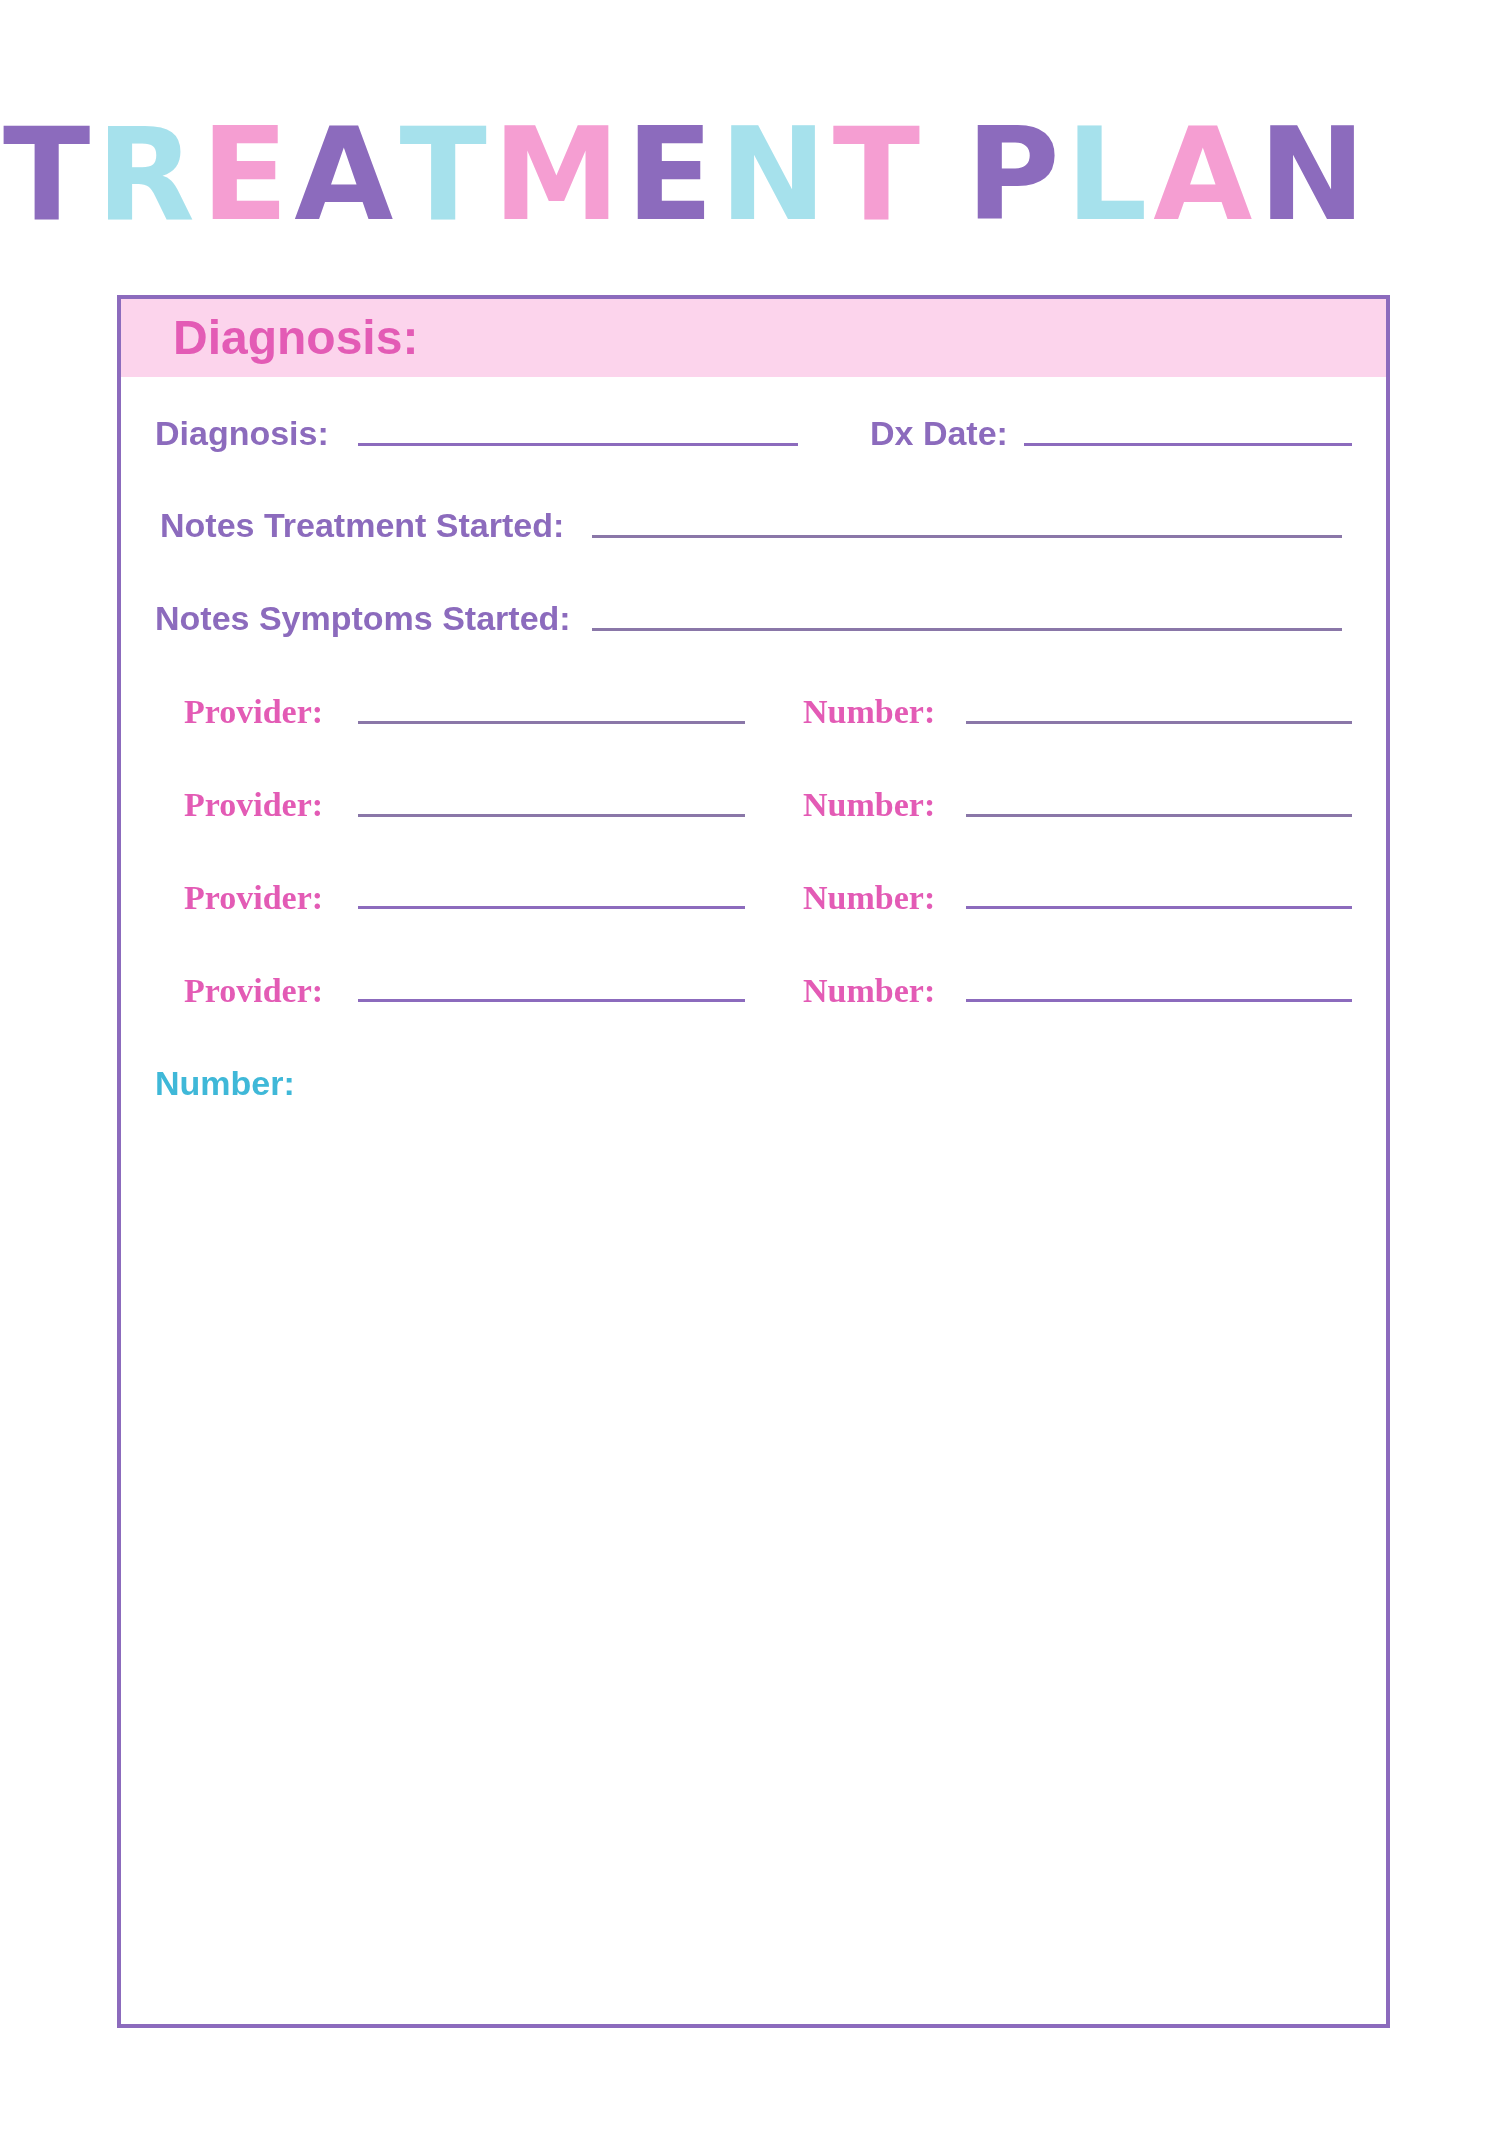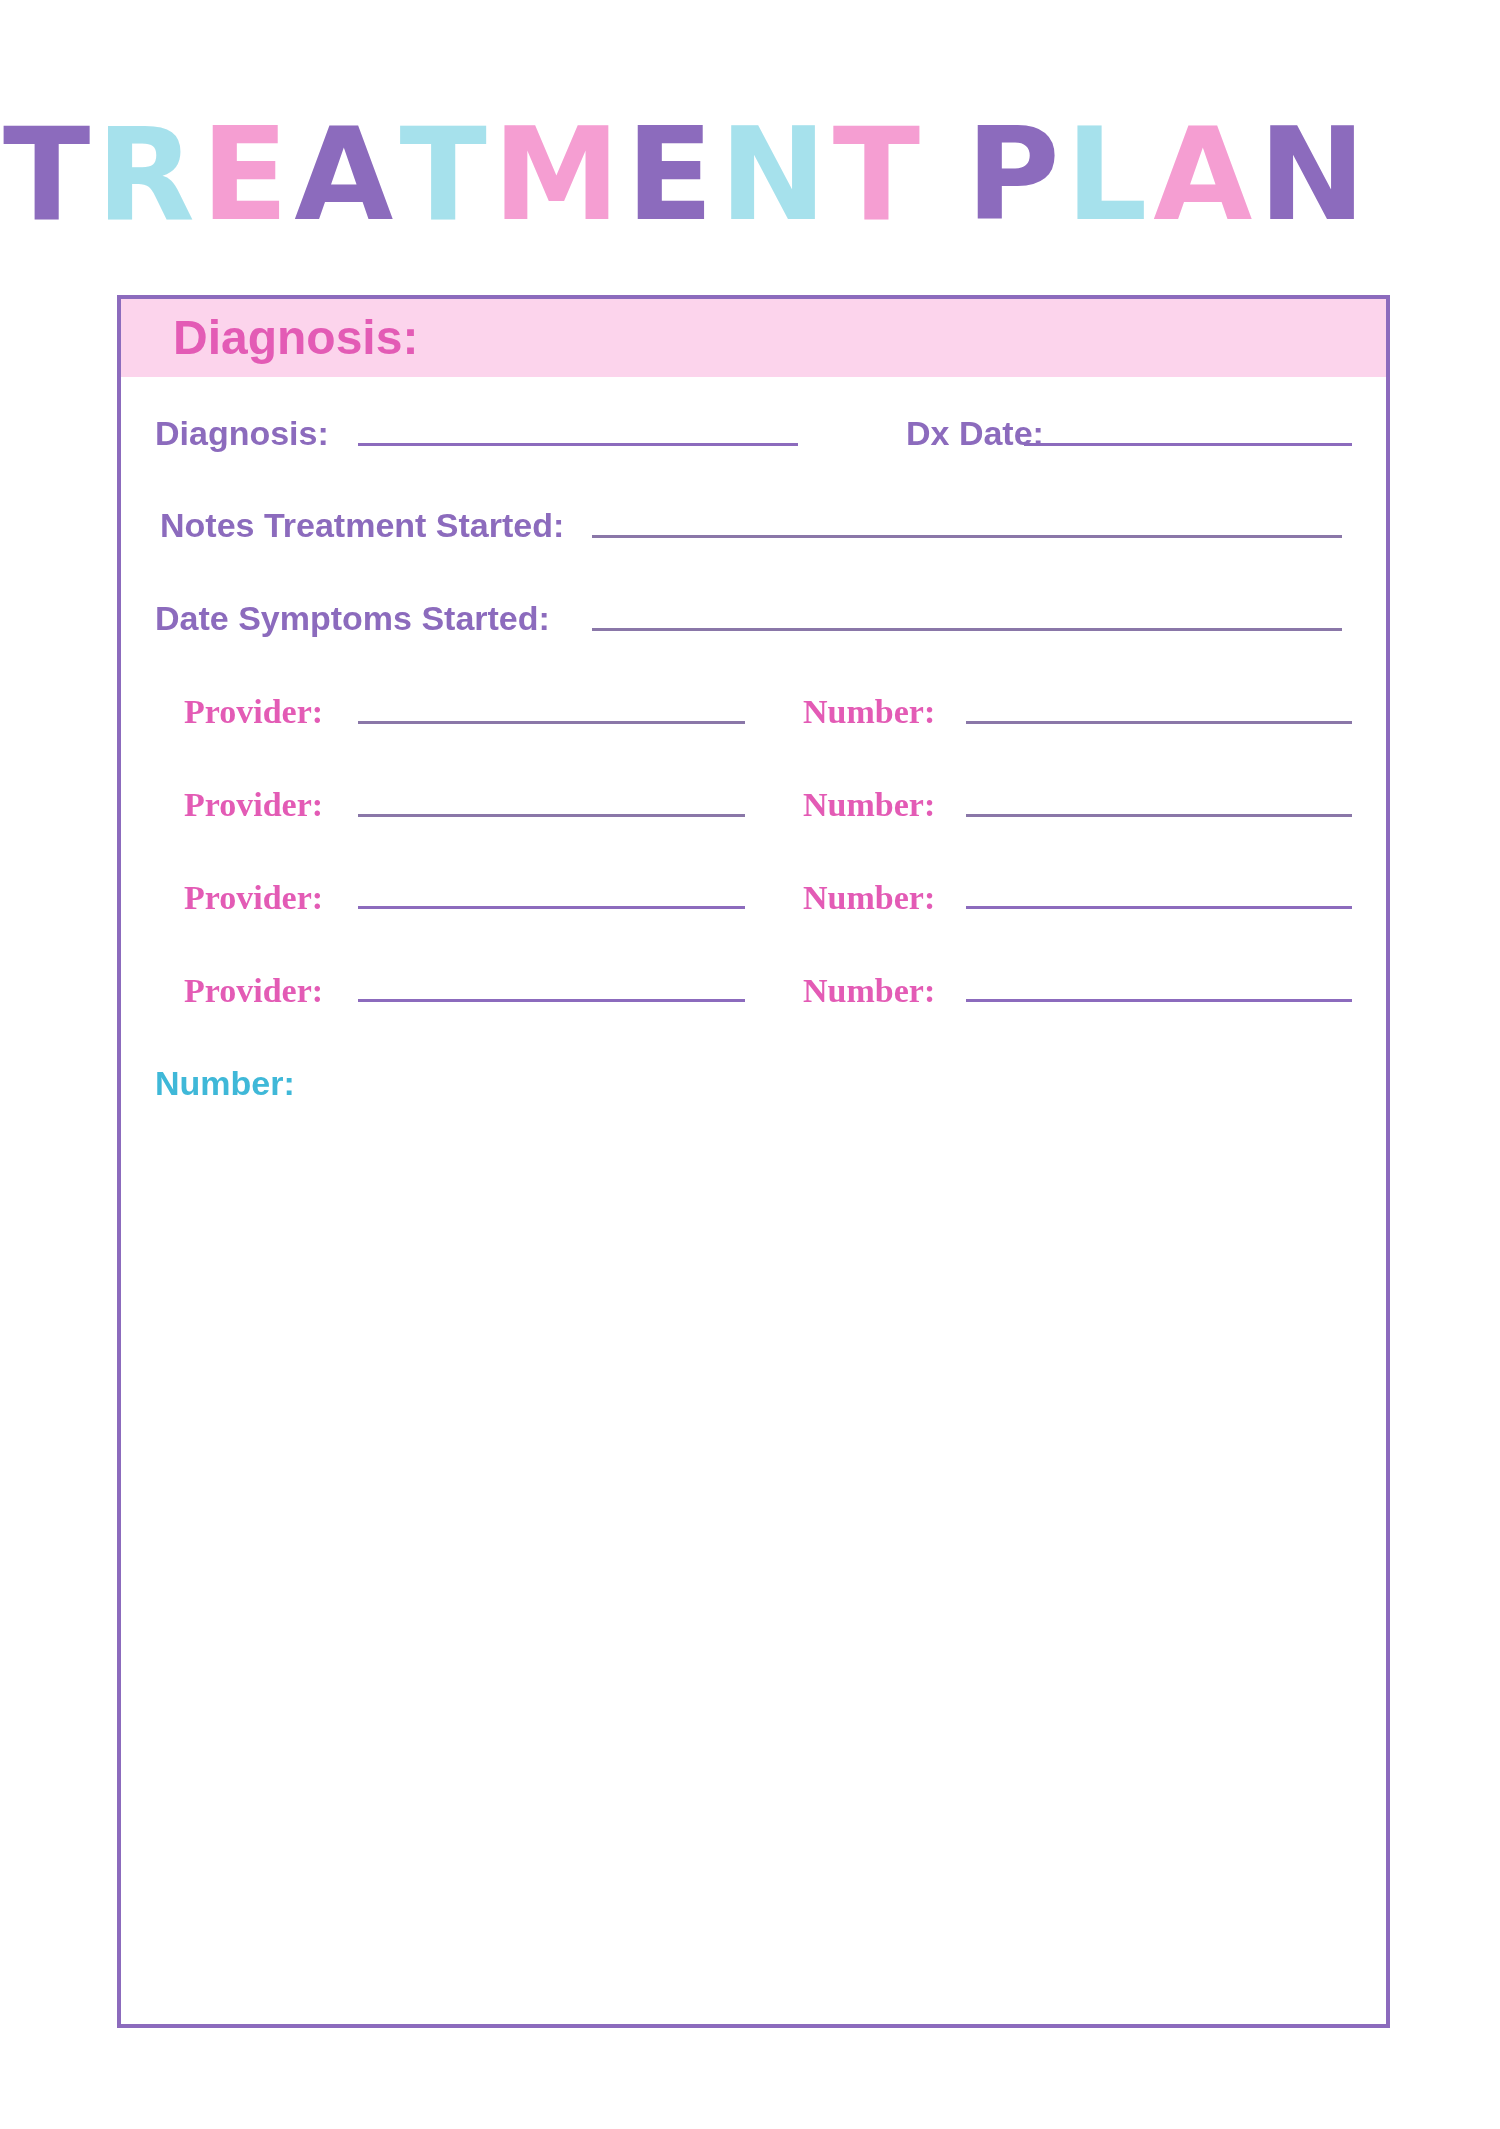--- a/index.html
+++ b/index.html
@@ -89,27 +89,27 @@
 
 <div class="form-box">
   <div class="header-band">
     <span class="header-title">Diagnosis:</span>
   </div>
 </div>
 
 <span class="label purple" style="left:155px; top:413px;">Diagnosis:</span>
 <div class="line strong" style="left:358px; top:443px; width:440px;"></div>
 
-<span class="label purple" style="left:870px; top:413px;margin-left:36px;">Dx Date:</span>
+<span class="label purple" style="left:870px; top:413px;">Dx Date:</span>
 <div class="line strong" style="left:1024px; top:443px; width:328px;"></div>
 
 <span class="label purple" style="left:160px; top:505px;">Notes Treatment Started:</span>
 <div class="line" style="left:592px; top:535px; width:750px;"></div>
 
-<span class="label purple" style="left:155px; top:598px;">Date Symptoms Started:</span>
+<span class="label purple" style="left:155px; top:598px;">Notes Symptoms Started:</span>
 <div class="line" style="left:592px; top:628px; width:750px;"></div>
 
 <span class="label pink" style="left:184px; top:692px;">Provider:</span>
 <div class="line" style="left:358px; top:721px; width:387px;"></div>
 <span class="label pink" style="left:803px; top:692px;">Number:</span>
 <div class="line" style="left:966px; top:721px; width:386px;"></div>
 
 <span class="label pink" style="left:184px; top:785px;">Provider:</span>
 <div class="line" style="left:358px; top:814px; width:387px;"></div>
 <span class="label pink" style="left:803px; top:785px;">Number:</span>

